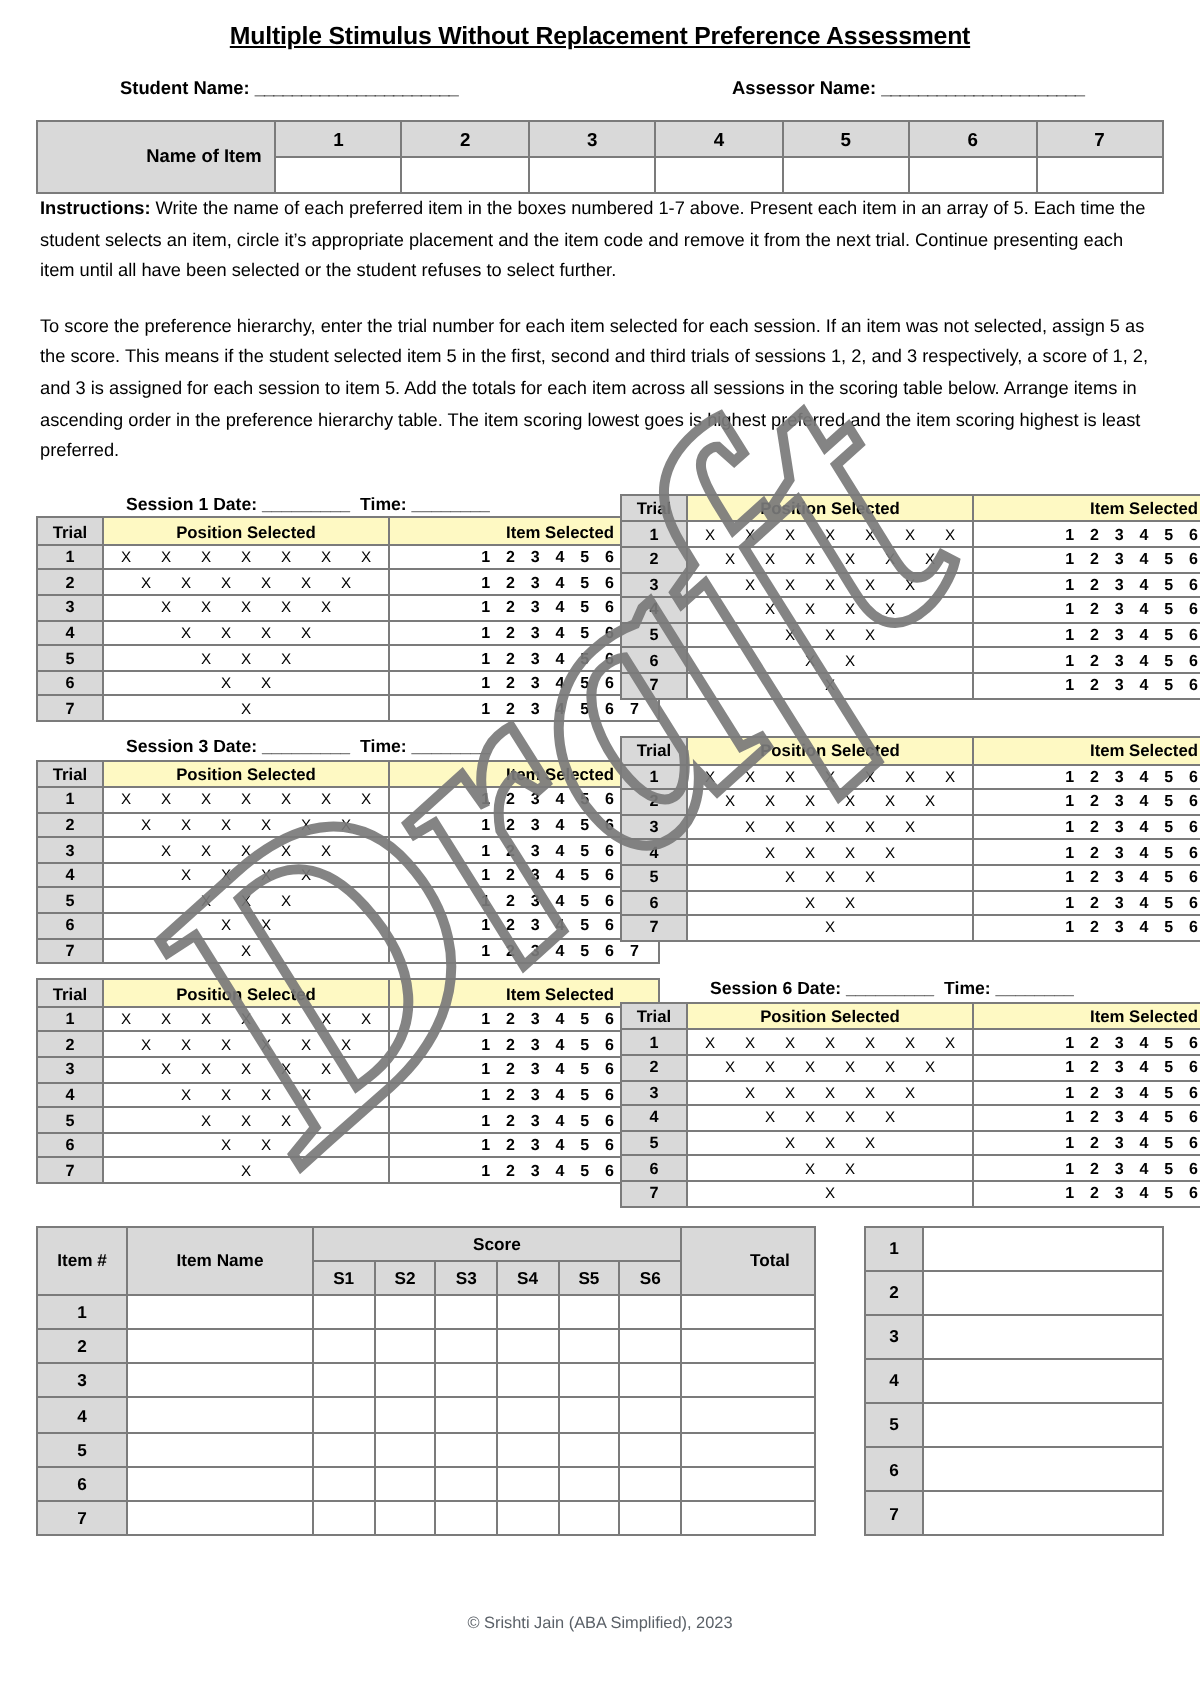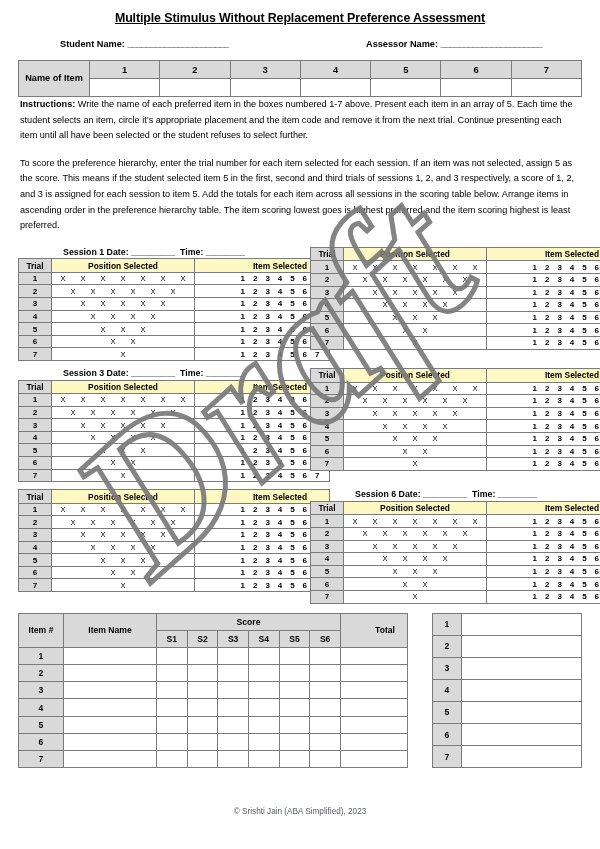--- a/index.html
+++ b/index.html
@@ -64,20 +64,21 @@
 
   #item-table {
     width: 564px;
     margin: 0 auto 0 auto;
   }
   #item-table td { height: 17px; font-size: 9.4px; }
   #item-table td.name-cell {
     width: 70px;
     font-size: 9.2px;
     line-height: 11px;
+    padding-left: 48px;
   }
 
   
   .instructions {
     font-size: 9.15px;
     line-height: 15.6px;
     text-align: left;
     padding: 0 2px;
   }
   .instructions p { margin: 0 0 12px 0; }

